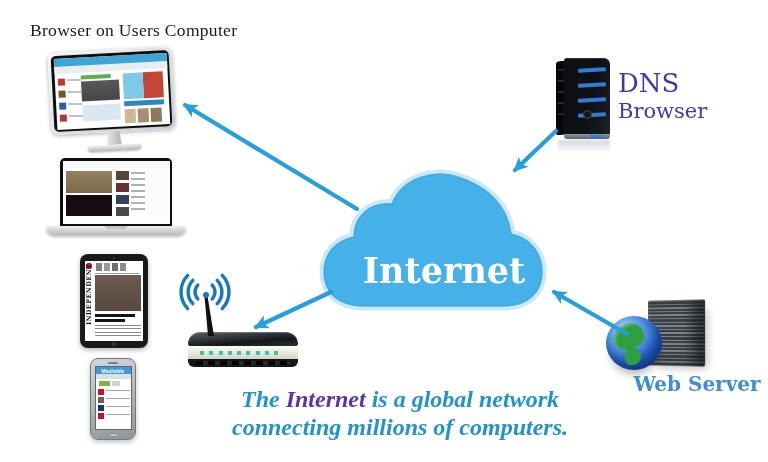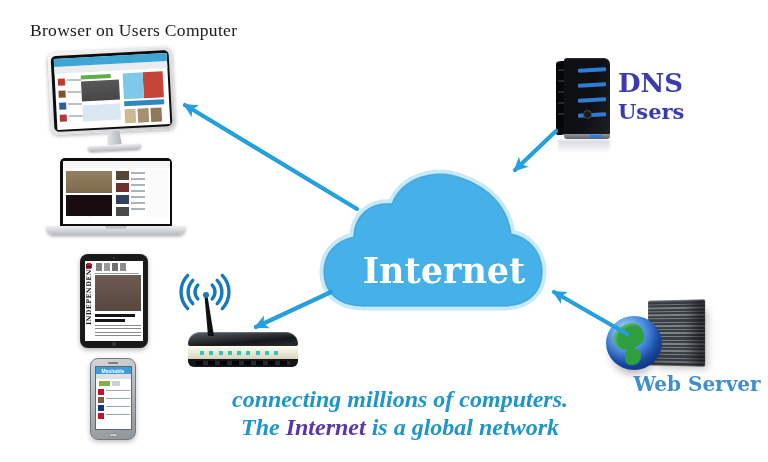--- a/index.html
+++ b/index.html
@@ -184,21 +184,21 @@
       background:radial-gradient(circle at 36% 30%,#c3e2f8 0%,#5a9de8 30%,#2563c9 62%,#173f96 100%);
       box-shadow:inset -5px -9px 12px rgba(0,10,60,.4),0 9px 8px -5px rgba(0,0,0,.3);}
   .globe::before{content:"";position:absolute;left:12%;top:14%;width:56%;height:46%;
       background:#2f9e3f;border-radius:62% 38% 55% 45%/58% 50% 42% 50%;
       transform:rotate(-14deg);box-shadow:inset 2px 2px 3px rgba(255,255,255,.25);}
   .globe::after{content:"";position:absolute;left:34%;top:60%;width:28%;height:30%;
       background:#2f9e3f;border-radius:45% 55% 60% 40%;}
 
   
   .dns-label{position:absolute;left:618px;top:70px;color:#3b3baf;
-      font-family:"DejaVu Serif",serif;font-weight:bold;line-height:1;}
+      font-family:"DejaVu Serif",serif;font-weight:normal;line-height:1;}
   .dns-label .l1{font-size:26px;display:block;}
   .dns-label .l2{font-size:21px;display:block;margin-top:5px;}
   .web-label{position:absolute;left:598px;top:372px;width:138px;text-align:center;
       color:#3f8ed2;font-family:"DejaVu Serif",serif;font-weight:bold;font-size:20px;margin-left:30px;}
 
   
   .caption{position:absolute;left:190px;top:385px;width:420px;text-align:center;
       font-family:"Liberation Serif",serif;font-style:italic;font-weight:600;
       font-size:24px;line-height:1.18;color:#1f95cc;}
   .caption .hl{color:#5a35ae;}
@@ -279,32 +279,32 @@
       <div class="dns-stripe" style="top:25px"></div>
       <div class="dns-stripe" style="top:40px"></div>
       <div class="dns-stripe" style="top:55px"></div>
       <div class="dns-logo"></div>
     </div>
     <div class="dns-footer"></div>
     <div class="dns-reflection"></div>
   </div>
   <div class="dns-label">
     <span class="l1">DNS</span>
-    <span class="l2">Users</span>
+    <span class="l2">Browser</span>
   </div>
 
   <div class="web-server">
     <div class="server-rack"></div>
     <div class="globe"></div>
   </div>
   <div class="web-label">Web Server</div>
 
   <div class="caption">
+    <div><span>The </span><span class="hl">Internet</span><span> is a global network</span></div>
     <div>connecting millions of computers.</div>
-    <div><span>The </span><span class="hl">Internet</span><span> is a global network</span></div>
   </div>
 
   <svg class="arrows" width="768" height="462" viewBox="0 0 768 462">
     <defs>
       <marker id="ah" markerUnits="userSpaceOnUse" markerWidth="18" markerHeight="16" refX="13" refY="8" orient="auto">
         <path d="M1,1 L15,8 L1,15 L4.5,8 Z" fill="#259fdd"></path>
       </marker>
     </defs>
     <g stroke="#259fdd" stroke-width="4.2" stroke-linecap="round" fill="none">
       <path d="M357,209 L185,105" marker-end="url(#ah)"></path>

